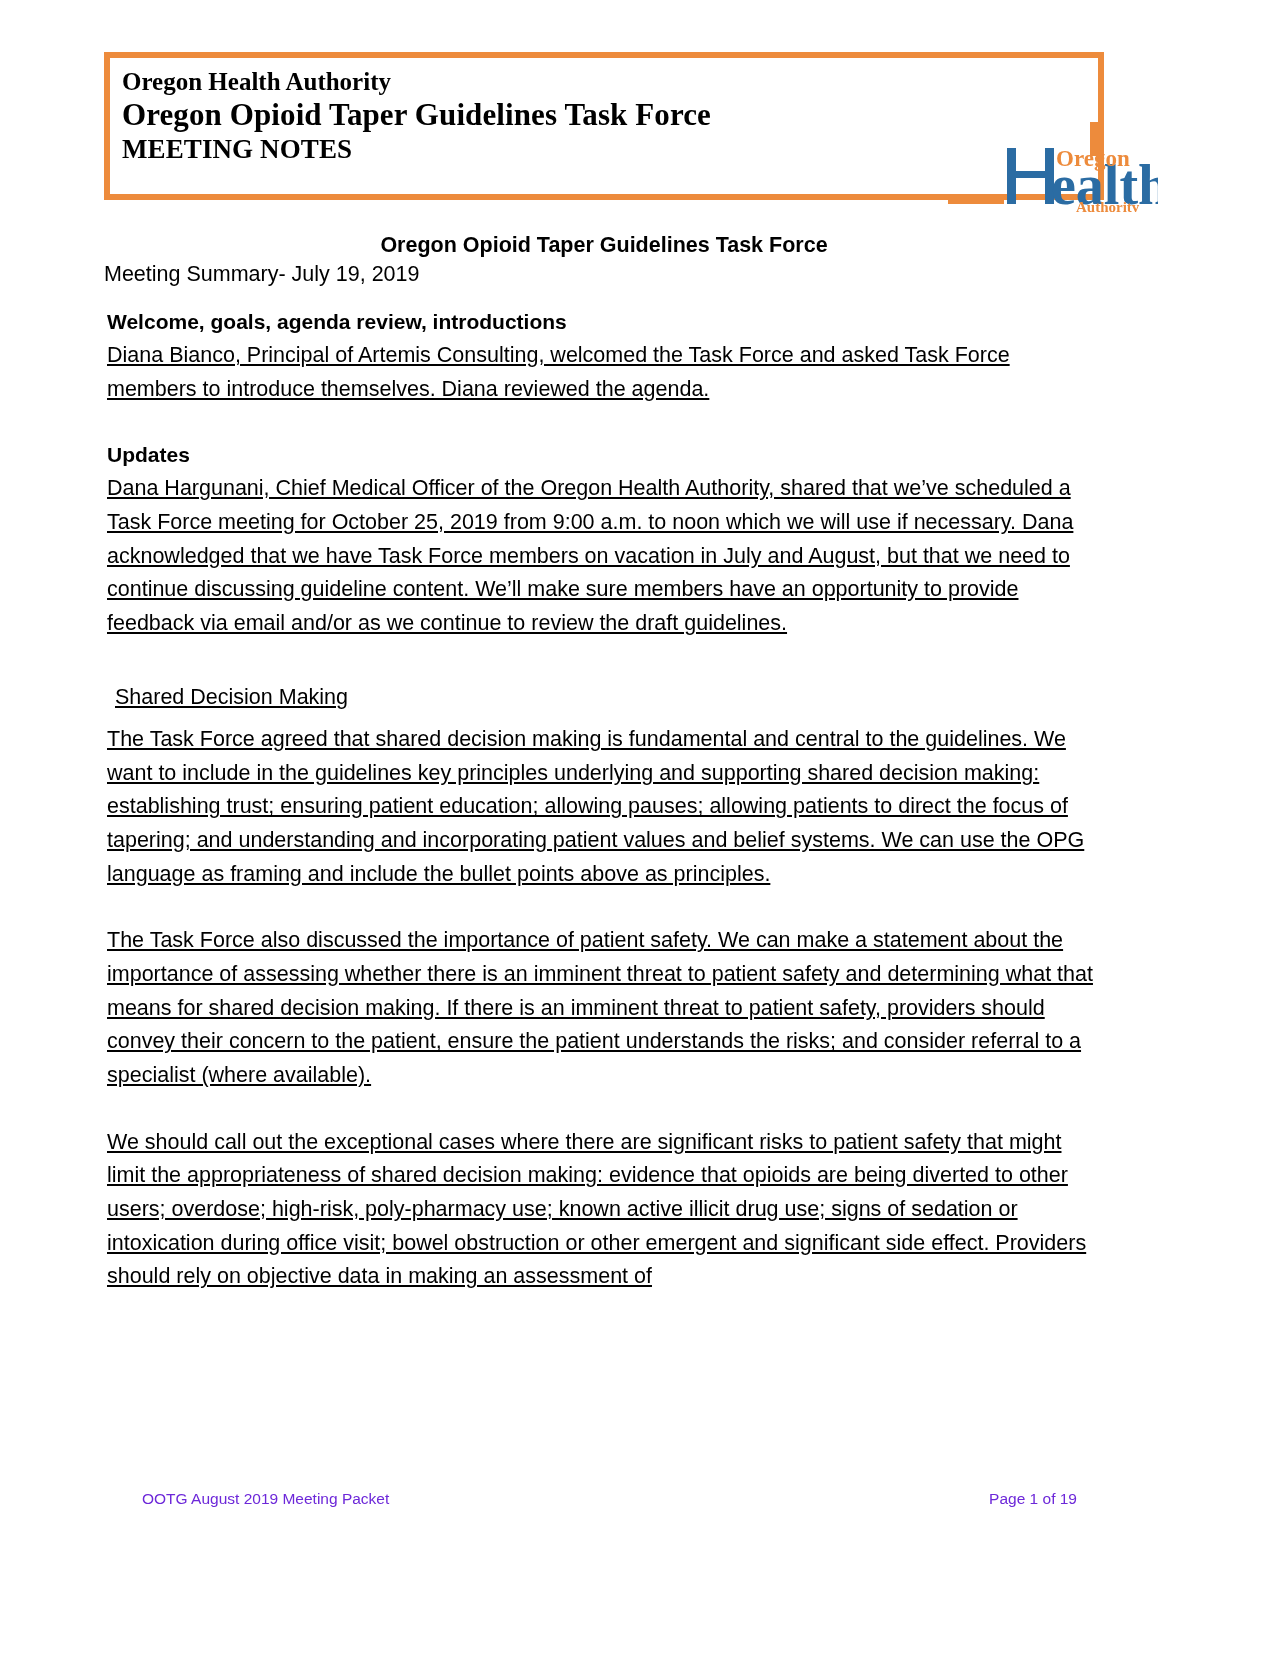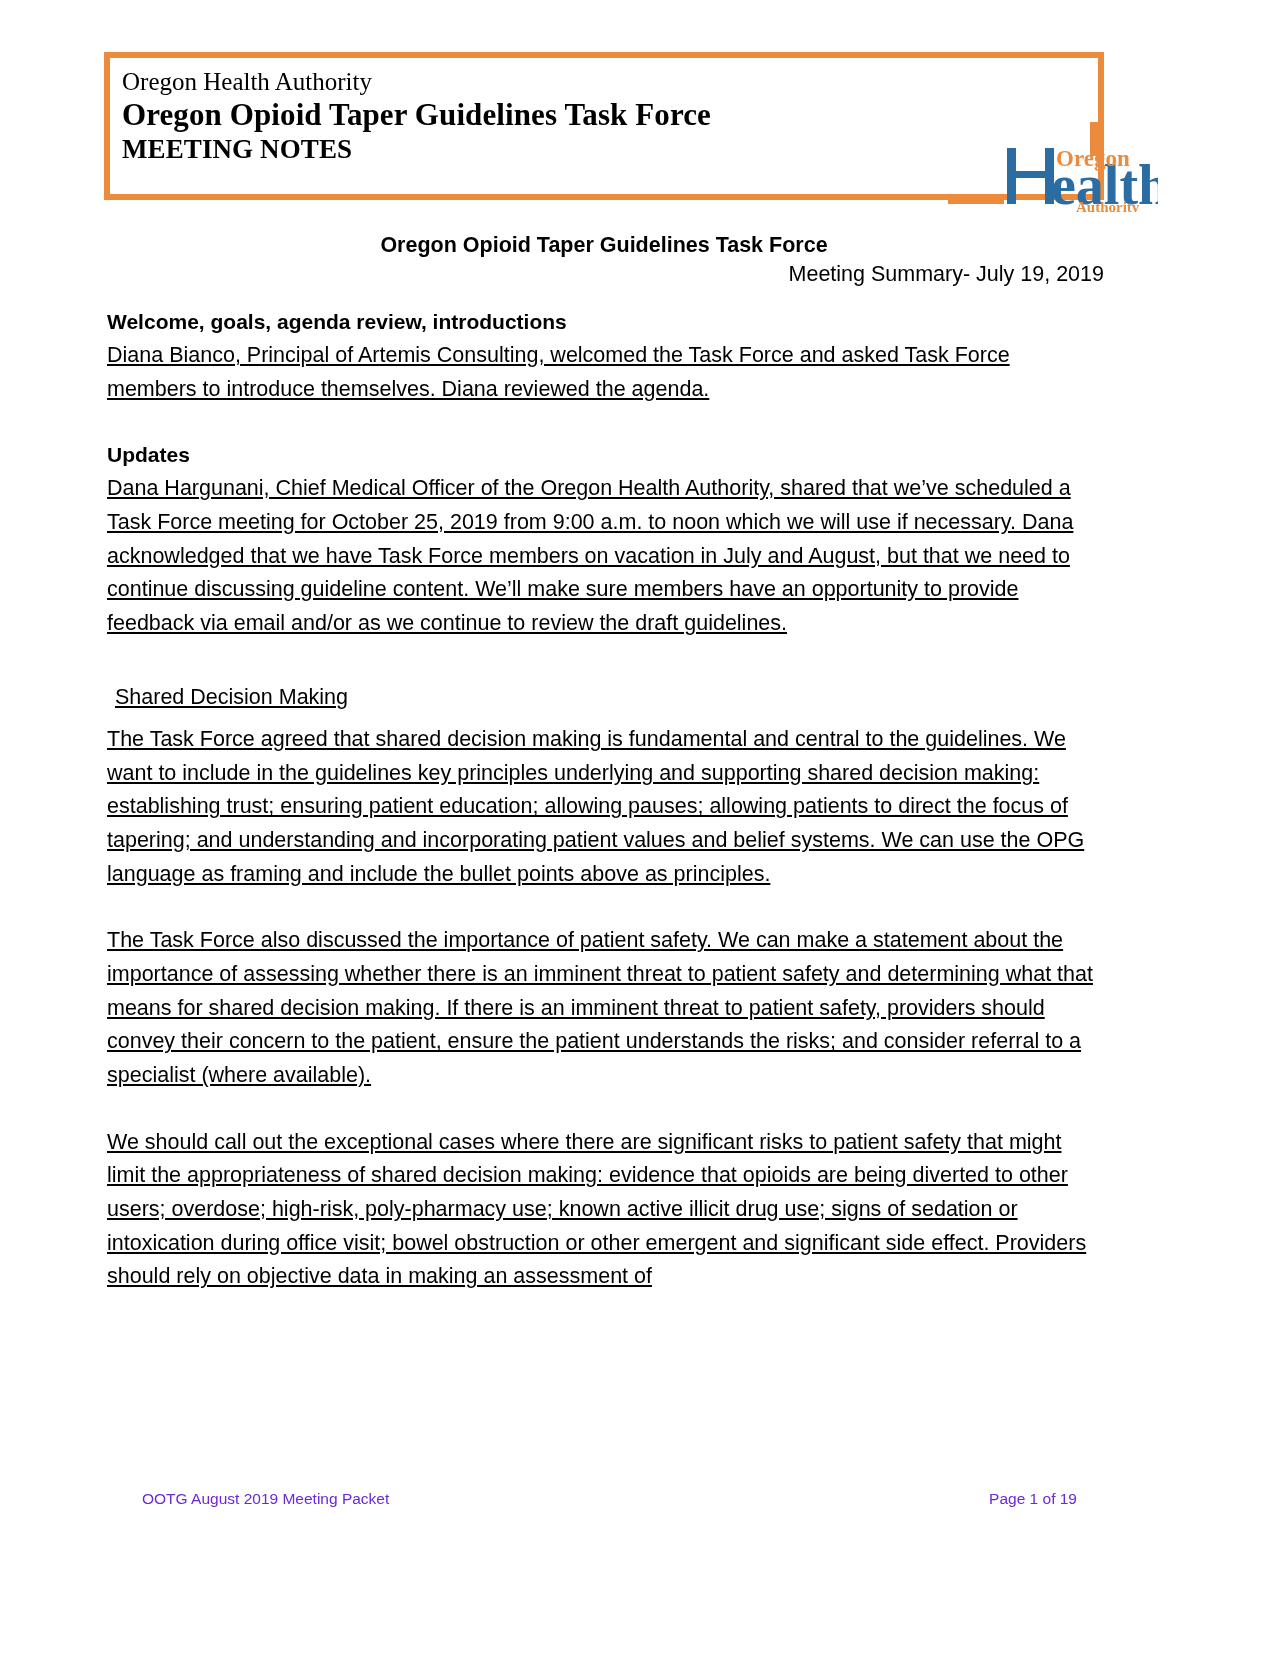--- a/index.html
+++ b/index.html
@@ -37,21 +37,21 @@
   .header-text {
     position: absolute;
     left: 122px;
     top: 68px;
     width: 840px;
     font-family: "Liberation Serif", "DejaVu Serif", serif;
     color: #000000;
   }
   .hdr-line1 {
     font-size: 25px;
-    font-weight: normal;
+    font-weight: bold;
     line-height: 1.12;
     letter-spacing: 0px;
   }
   .hdr-line2 {
     font-size: 31px;
     font-weight: bold;
     line-height: 1.22;
     letter-spacing: 0.1px;
   }
   .hdr-line3 {
@@ -80,21 +80,21 @@
     text-align: center;
     font-size: 21.5px;
     font-weight: bold;
     line-height: 1.28;
   }
   .doc-subtitle {
     position: absolute;
     left: 104px;
     top: 261px;
     width: 1000px;
-    text-align: right;
+    text-align: left;
     font-size: 21.5px;
     font-weight: normal;
     line-height: 1.28;
   }
 
   
   .body-col {
     position: absolute;
     left: 107px;
     top: 306px;

